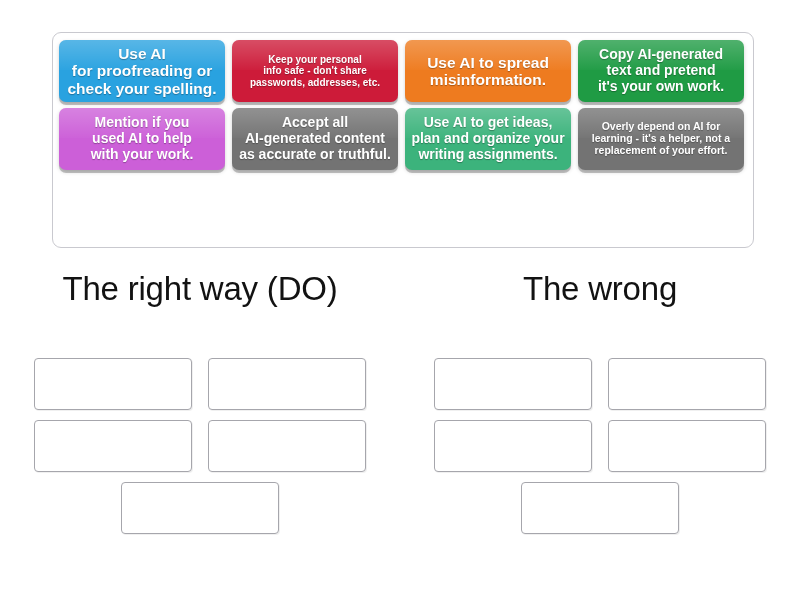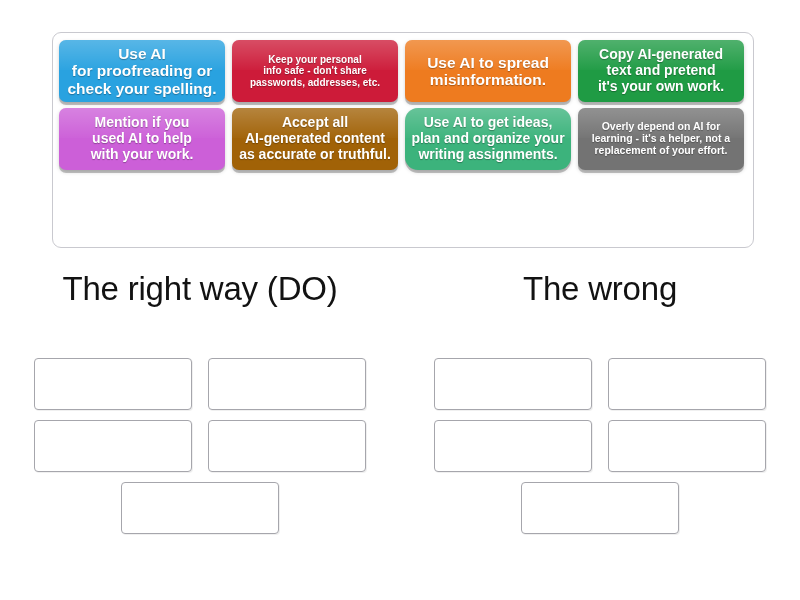--- a/index.html
+++ b/index.html
@@ -120,24 +120,24 @@
             <span class="tile-text">Use AI to spread<br>misinformation.</span>
           </div>
           <div class="tile fs-md" style="background: rgb(31, 155, 68);">
             <span class="tile-text">Copy AI-generated<br>text and pretend<br>it's your own work.</span>
           </div>
         </div>
         <div class="tile-row">
           <div class="tile fs-md" style="background: rgb(204, 95, 216);">
             <span class="tile-text">Mention if you<br>used AI to help<br>with your work.</span>
           </div>
-          <div class="tile fs-md" style="background: #a16207;">
+          <div class="tile fs-md" style="background: #737373;">
             <span class="tile-text">Accept all<br>AI-generated content<br>as accurate or truthful.</span>
           </div>
-          <div class="tile fs-md" style="background: rgb(60, 179, 124); border-radius: 13px;">
+          <div class="tile fs-md" style="background: rgb(60, 179, 124);">
             <span class="tile-text">Use AI to get ideas,<br>plan and organize your<br>writing assignments.</span>
           </div>
           <div class="tile fs-xs" style="background: #737373;">
             <span class="tile-text">Overly depend on AI for<br>learning - it's a helper, not a<br>replacement of your effort.</span>
           </div>
         </div>
       </div>
   </div>
 
   <div class="columns" id="columns">

